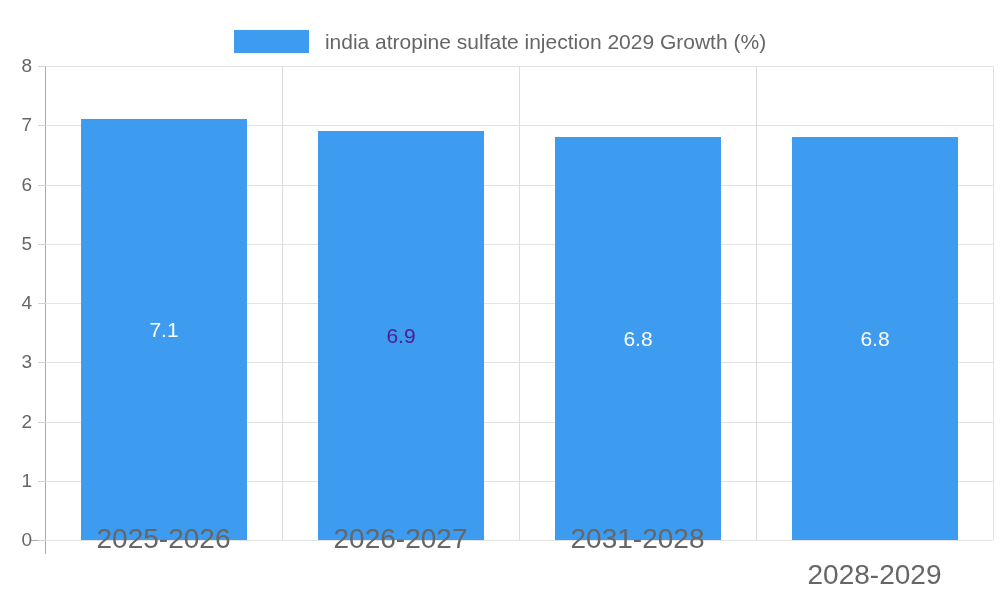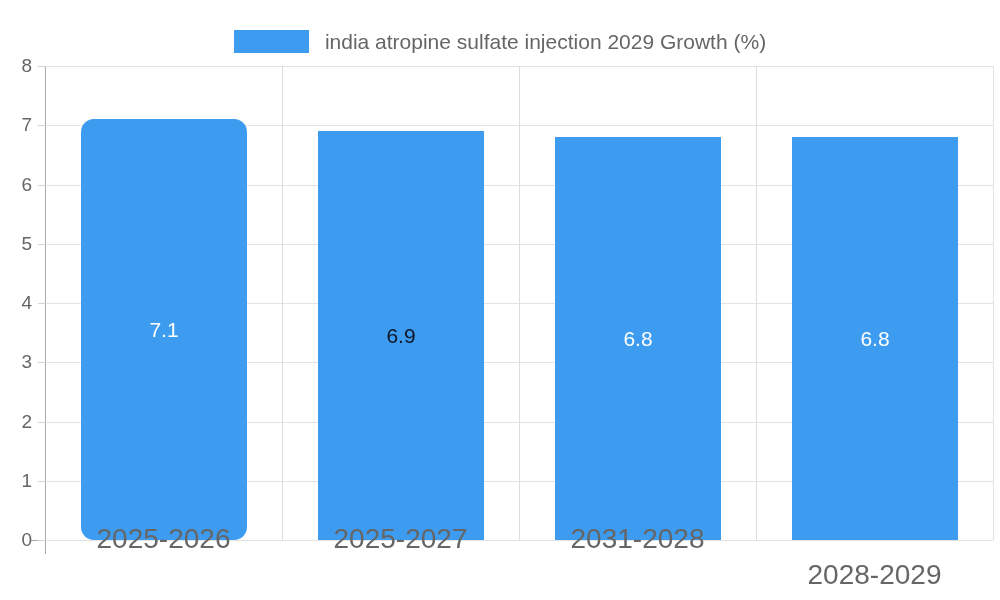--- a/index.html
+++ b/index.html
@@ -161,26 +161,26 @@
       <div class="hgrid" style="top: 474px;"></div>
       <div class="hgrid" style="top: 414.75px;"></div>
       <div class="hgrid" style="top: 355.5px;"></div>
       <div class="hgrid" style="top: 296.25px;"></div>
       <div class="hgrid" style="top: 237px;"></div>
       <div class="hgrid" style="top: 177.75px;"></div>
       <div class="hgrid" style="top: 118.5px;"></div>
       <div class="hgrid" style="top: 59.25px;"></div>
       <div class="hgrid" style="top: 0px;"></div>
       <div class="vgrid" style="left: 237px;"></div>
-      <div class="bar" style="left: 36px; width: 166px; height: 420.675px; background: rgb(61, 155, 240); border-radius: 13px;">
+      <div class="bar" style="left: 36px; width: 166px; height: 420.675px; background: rgb(61, 155, 240);">
         <div class="bar-value" style="top: 199.337px; color: rgb(255, 255, 255);">7.1</div>
       </div>
       <div class="vgrid" style="left: 474px;"></div>
       <div class="bar" style="left: 273px; width: 166px; height: 408.825px; background: rgb(61, 155, 240);">
-        <div class="bar-value" style="top: 193.412px; color: #0f172a;">6.9</div>
+        <div class="bar-value" style="top: 193.412px; color: #4c1d95;">6.9</div>
       </div>
       <div class="vgrid" style="left: 711px;"></div>
       <div class="bar" style="left: 510px; width: 166px; height: 402.9px; background: rgb(61, 155, 240);">
         <div class="bar-value" style="top: 190.45px; color: rgb(255, 255, 255);">6.8</div>
       </div>
       <div class="bar" style="left: 747px; width: 166px; height: 402.9px; background: rgb(61, 155, 240);">
         <div class="bar-value" style="top: 190.45px; color: rgb(255, 255, 255);">6.8</div>
       </div>
     </div>
 
@@ -196,16 +196,16 @@
     <div class="y-label" style="left: 2px; right: auto; top: 293px;">4</div>
     <div class="y-tick" style="top: 243.75px;"></div>
     <div class="y-label" style="left: 2px; right: auto; top: 233.75px;">5</div>
     <div class="y-tick" style="top: 184.5px;"></div>
     <div class="y-label" style="left: 2px; right: auto; top: 174.5px;">6</div>
     <div class="y-tick" style="top: 125.25px;"></div>
     <div class="y-label" style="left: 2px; right: auto; top: 115.25px;">7</div>
     <div class="y-tick" style="top: 66px;"></div>
     <div class="y-label" style="left: 2px; right: auto; top: 56px;">8</div>
     <div class="x-label" style="left: 45px; width: 237px; color: rgb(102, 102, 102);">2025-2026</div>
-    <div class="x-label" style="left: 282px; width: 237px; color: rgb(102, 102, 102);">2025-2027</div>
+    <div class="x-label" style="left: 282px; width: 237px; color: rgb(102, 102, 102);">2026-2027</div>
     <div class="x-label" style="left: 519px; width: 237px; color: rgb(102, 102, 102);">2031-2028</div>
     <div class="x-label" style="left: 756px; width: 237px; color: rgb(102, 102, 102); margin-top: 36px;">2028-2029</div>
   </div>
 
 </body></html>

